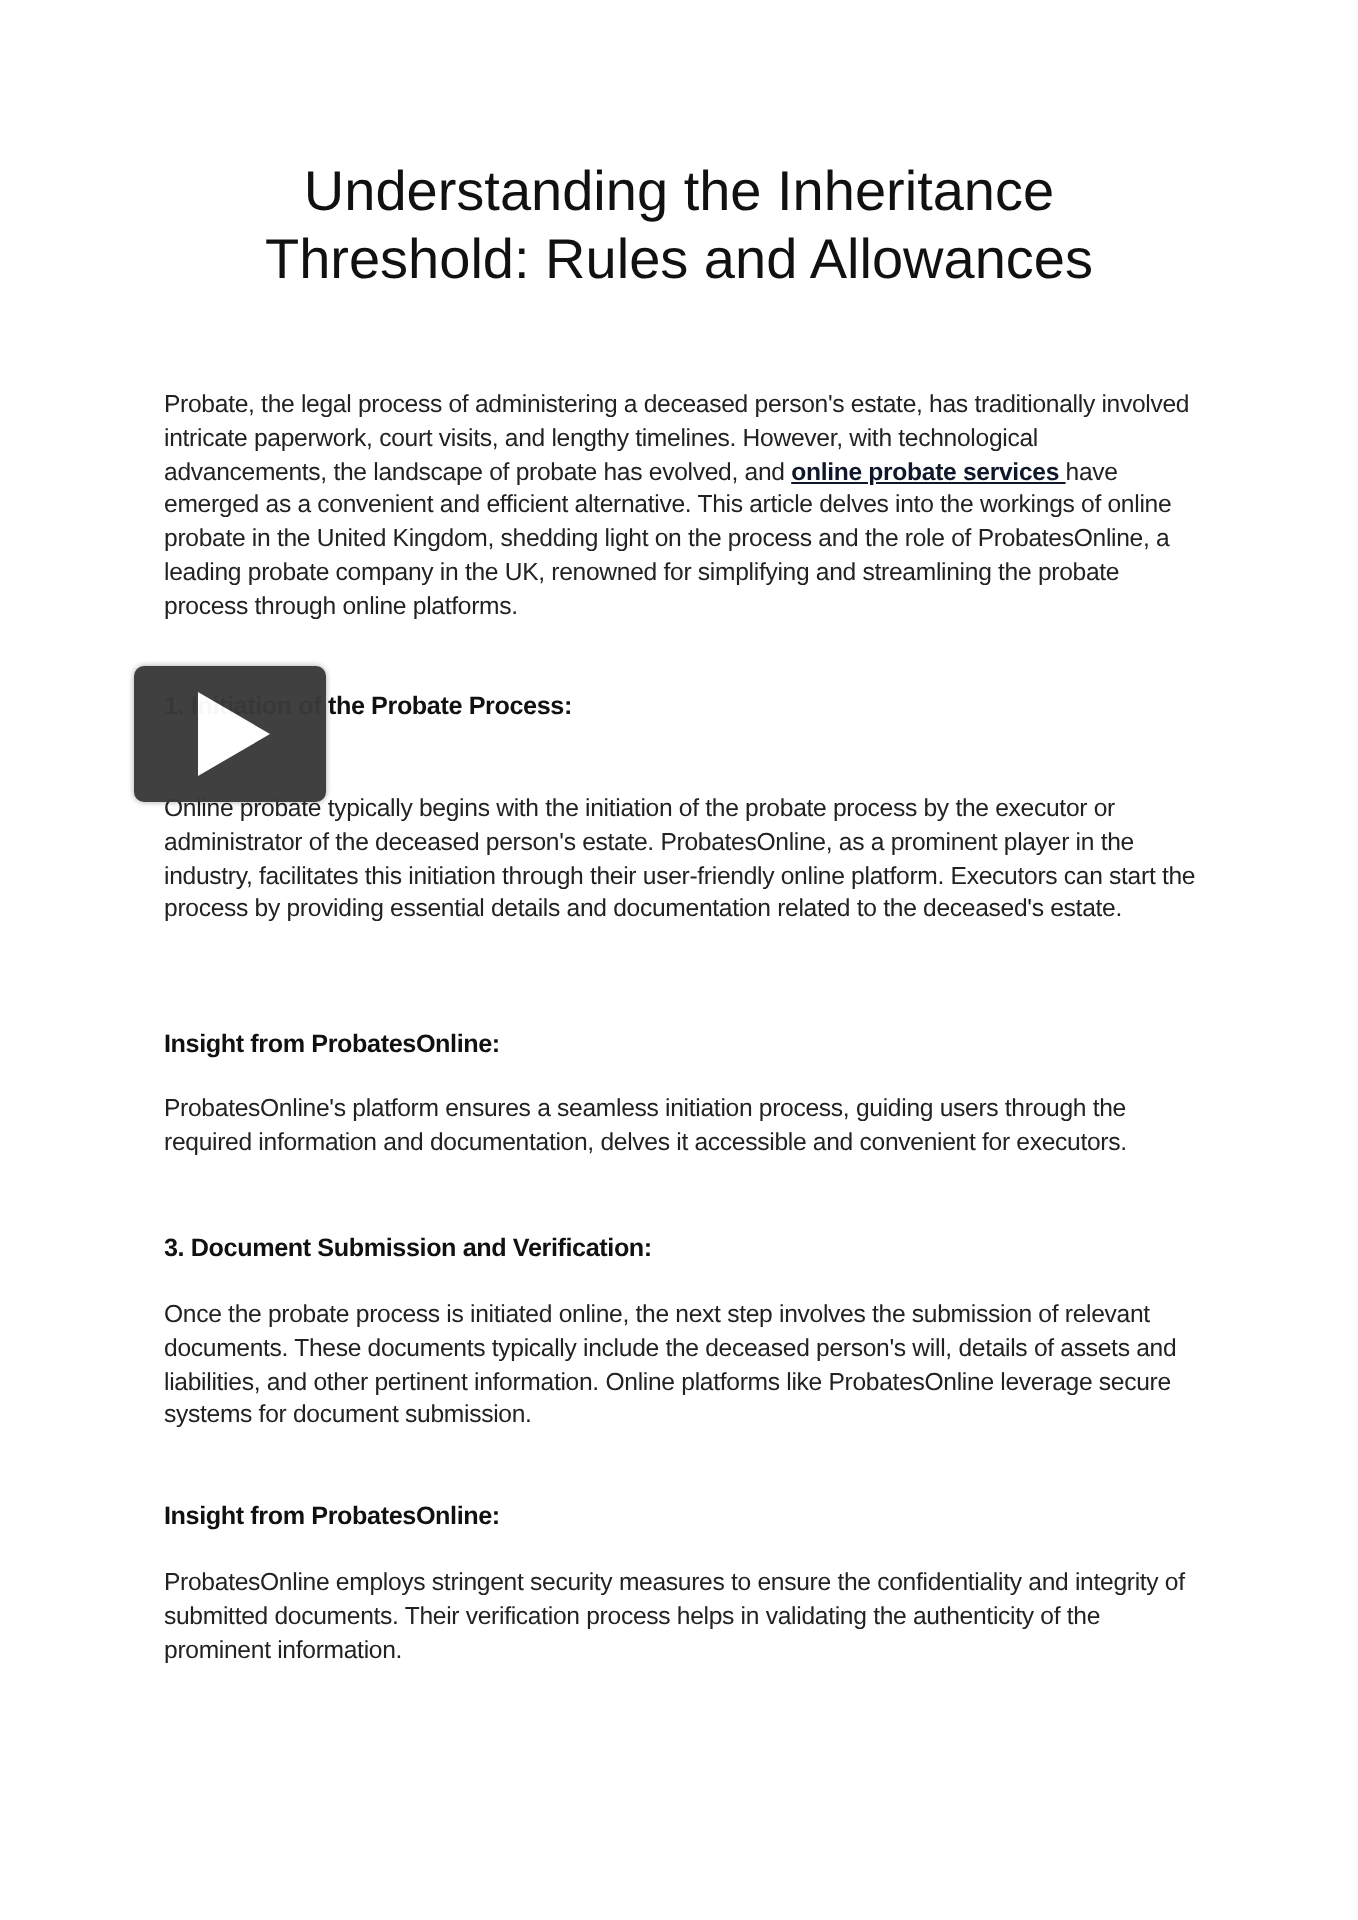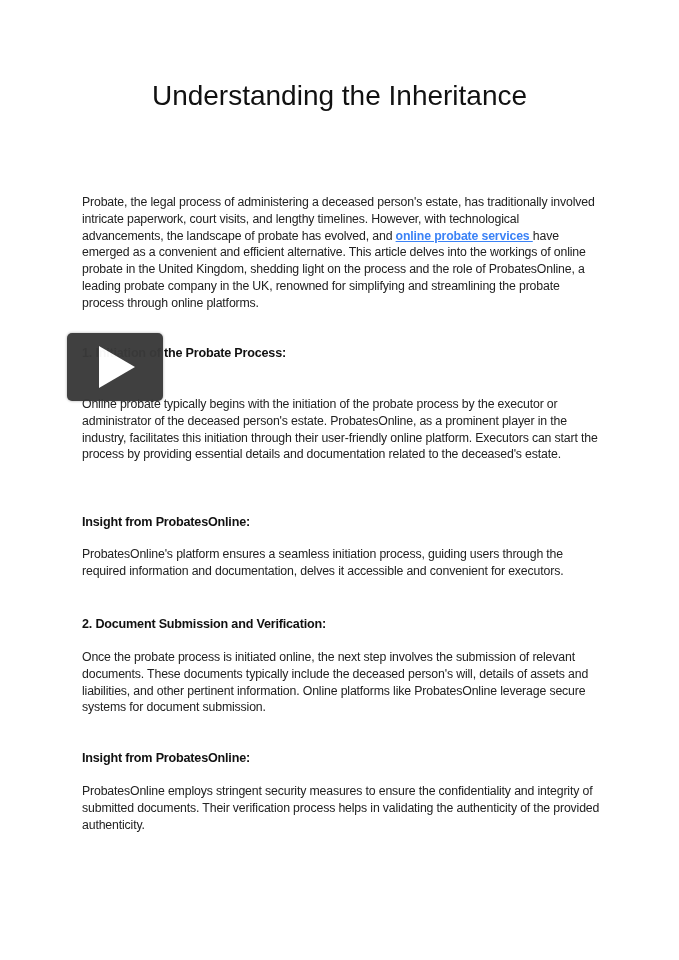--- a/index.html
+++ b/index.html
@@ -46,21 +46,21 @@
     .heading {
       position: absolute;
       left: 82px;
       font-size: 12.6px;
       font-weight: bold;
       color: #111;
       margin: 0;
       letter-spacing: -0.2px;
     }
     .link {
-      color: #3b82f6;
+      color: #0f172a;
       font-weight: bold;
       text-decoration: underline;
       cursor: pointer;
     }
     .play-button {
       position: absolute;
       left: 67px;
       top: 333px;
       width: 96px;
       height: 68px;
@@ -76,39 +76,40 @@
       top: 11px;
     }
   </style>
 </head>
 <body>
 
 <div class="page">
 
   <h1 class="title">
     <span>Understanding the Inheritance</span><br>
+    <span>Threshold: Rules and Allowances</span>
   </h1>
 
   <p class="block" style="top:194px;"><span>Probate, the legal process of administering a deceased person's estate, has traditionally involved intricate paperwork, court visits, and lengthy timelines. However, with technological advancements, the landscape of probate has evolved, and </span><a class="link">online probate services </a><span>have emerged as a convenient and efficient alternative. This article delves into the workings of online probate in the United Kingdom, shedding light on the process and the role of ProbatesOnline, a leading probate company in the UK, renowned for simplifying and streamlining the probate process through online platforms.</span></p>
 
   <h2 class="heading" style="top:346px;">1. Initiation of the Probate Process:</h2>
 
   <p class="block" style="top:396px;">Online probate typically begins with the initiation of the probate process by the executor or administrator of the deceased person's estate. ProbatesOnline, as a prominent player in the industry, facilitates this initiation through their user-friendly online platform. Executors can start the process by providing essential details and documentation related to the deceased's estate.</p>
 
   <h3 class="heading" style="top:515px;">Insight from ProbatesOnline:</h3>
 
   <p class="block" style="top:546px;">ProbatesOnline's platform ensures a seamless initiation process, guiding users through the required information and documentation, delves it accessible and convenient for executors.</p>
 
-  <h2 class="heading" style="top:617px;">2. Document Submission and Verification:</h2>
+  <h2 class="heading" style="top:617px;">3. Document Submission and Verification:</h2>
 
   <p class="block" style="top:649px;">Once the probate process is initiated online, the next step involves the submission of relevant documents. These documents typically include the deceased person's will, details of assets and liabilities, and other pertinent information. Online platforms like ProbatesOnline leverage secure systems for document submission.</p>
 
   <h3 class="heading" style="top:751px;">Insight from ProbatesOnline:</h3>
 
-  <p class="block" style="top:783px;">ProbatesOnline employs stringent security measures to ensure the confidentiality and integrity of submitted documents. Their verification process helps in validating the authenticity of the provided authenticity.</p>
+  <p class="block" style="top:783px;">ProbatesOnline employs stringent security measures to ensure the confidentiality and integrity of submitted documents. Their verification process helps in validating the authenticity of the prominent information.</p>
 
 
   <div class="play-button">
     <svg width="40" height="46" viewBox="0 0 40 46">
       <polygon points="2,2 38,23 2,44" fill="#ffffff"></polygon>
     </svg>
   </div>
 
 </div>
 

